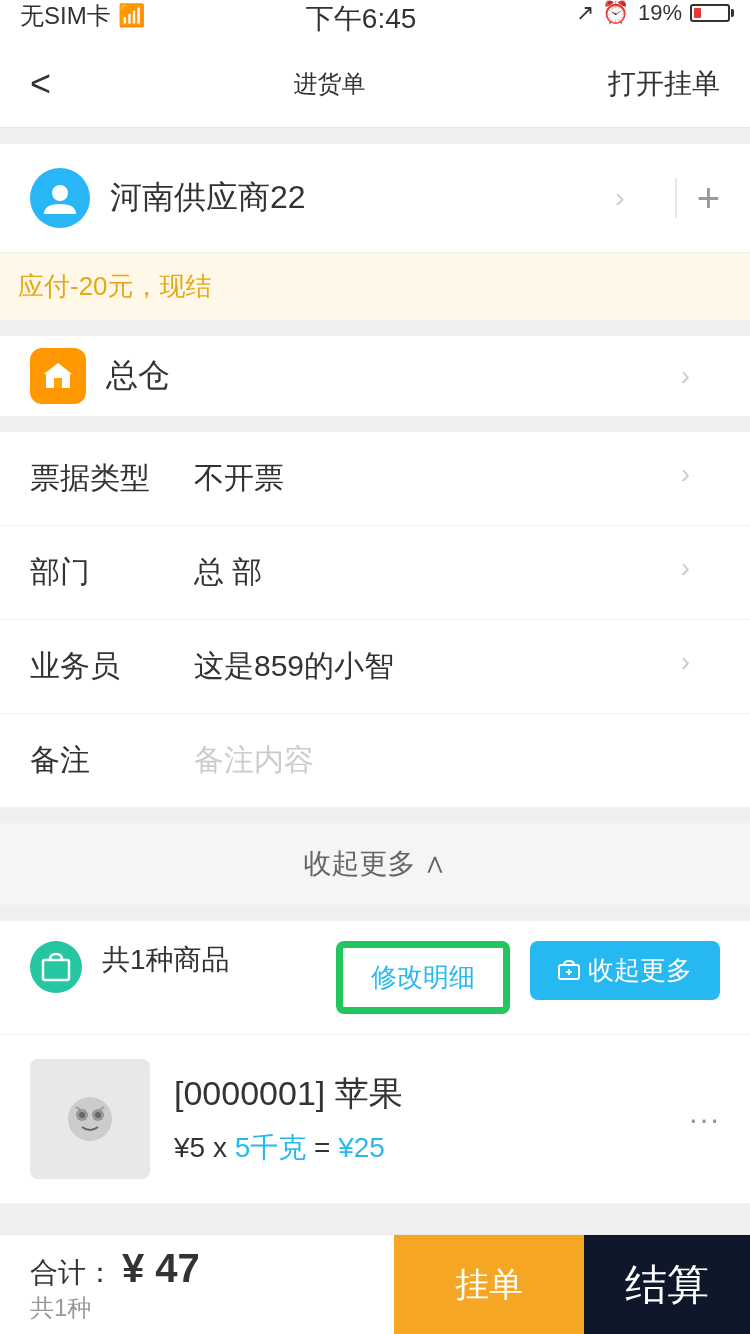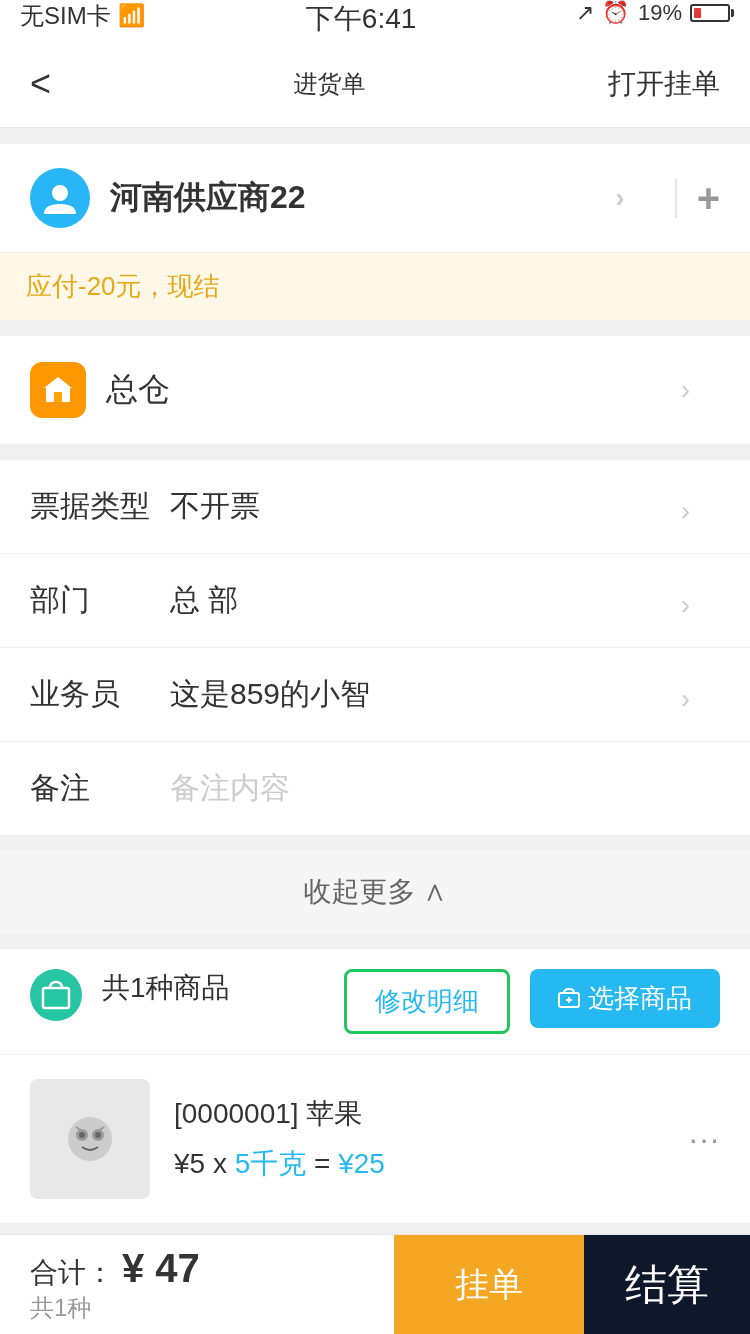--- a/index.html
+++ b/index.html
@@ -86,21 +86,20 @@
       margin-top: 16px;
     }
 
     
     .supplier-row {
       display: flex;
       align-items: center;
       padding: 24px 30px;
       background: #fff;
       border-bottom: 1px solid #f0f0f0;
-      font-weight: bold;
     }
     .supplier-avatar {
       width: 60px;
       height: 60px;
       border-radius: 50%;
       background: #29b6f6;
       display: flex;
       align-items: center;
       justify-content: center;
       margin-right: 20px;
@@ -125,30 +124,30 @@
     }
     .add-btn {
       font-size: 40px;
       color: #999;
       cursor: pointer;
     }
 
     
     .payment-hint {
       background: #fff8e8;
-      padding: 16px 26px;
+      padding: 16px 18px;
       font-size: 26px;
       color: #e6a817;
     }
 
     
     .warehouse-row {
       display: flex;
       align-items: center;
-      padding: 26px 30px;
+      padding: 12px 30px;
       background: #fff;
       border-bottom: none;
       cursor: pointer;
     }
     .warehouse-icon {
       width: 56px;
       height: 56px;
       border-radius: 12px;
       background: #ff9800;
       display: flex;
@@ -163,24 +162,25 @@
       color: #333;
     }
 
     
     .form-section {
       background: #fff;
       margin-top: 16px;
     }
     .form-row {
       display: flex;
-      align-items: flex-end;
+      align-items: flex-start;
       padding: 26px 30px;
       border-bottom: 1px solid #f0f0f0;
       cursor: pointer;
+      gap: 24px;
     }
     .form-row:last-child { border-bottom: none; }
     .form-label {
       width: 140px;
       font-size: 30px;
       color: #333;
       flex-shrink: 0;
     }
     .form-value {
       flex: 1;
@@ -220,21 +220,21 @@
       align-items: center;
       justify-content: center;
       flex-shrink: 0;
     }
     .product-count-text {
       flex: 1;
       font-size: 28px;
       color: #333;
     }
     .btn-outline {
-      border: 3px solid #22c55e;
+      border: 7px solid #22c55e;
       color: #26b8f0;
       background: #fff;
       border-radius: 8px;
       padding: 12px 28px;
       font-size: 26px;
       cursor: pointer;
     }
     .btn-blue {
       background: #26b8f0;
       color: #fff;
@@ -262,21 +262,21 @@
       height: 120px;
       background: #e8e8e8;
       border-radius: 8px;
       display: flex;
       align-items: center;
       justify-content: center;
       flex-shrink: 0;
     }
     .product-info { flex: 1; }
     .product-name {
-      font-size: 28px;
+      font-size: 34px;
       color: #333;
       margin-bottom: 12px;
     }
     .product-price {
       font-size: 28px;
       color: #333;
     }
     .price-blue { color: #26b8f0; }
     .price-total { color: #26b8f0; font-weight: 500; }
     .product-more {
@@ -344,21 +344,21 @@
     .wifi-icon { font-size: 22px; }
   </style>
 </head>
 <body>
 
 <div class="status-bar">
   <div class="status-left">
     <span>无SIM卡</span>
     <span class="wifi-icon">📶</span>
   </div>
-  <div class="status-center">下午6:41</div>
+  <div class="status-center">下午6:45</div>
   <div class="status-right">
     <span>↗</span>
     <span>⏰</span>
     <span>19%</span>
     <div class="battery-icon">
       <div class="battery-fill"></div>
     </div>
   </div>
 </div>
 
@@ -430,21 +430,21 @@
   </div>
   <span class="product-count-text">共1种商品</span>
   <button class="btn-outline">修改明细</button>
   <button class="btn-blue">
     <svg width="22" height="22" viewBox="0 0 22 22" fill="white">
       <rect x="1" y="5" width="20" height="14" rx="2" fill="none" stroke="white" stroke-width="2"></rect>
       <path d="M6 5 Q6 1 11 1 Q16 1 16 5" fill="none" stroke="white" stroke-width="2"></path>
       <line x1="11" y1="9" x2="11" y2="15" stroke="white" stroke-width="2"></line>
       <line x1="8" y1="12" x2="14" y2="12" stroke="white" stroke-width="2"></line>
     </svg>
-    <span>选择商品</span>
+    <span>收起更多</span>
   </button>
 </div>
 
 <div class="product-item">
   <div class="product-thumb">
     <svg width="60" height="60" viewBox="0 0 60 60">
 
       <circle cx="30" cy="30" r="22" fill="#ccc"></circle>
       <circle cx="22" cy="26" r="6" fill="#999"></circle>
       <circle cx="38" cy="26" r="6" fill="#999"></circle>

